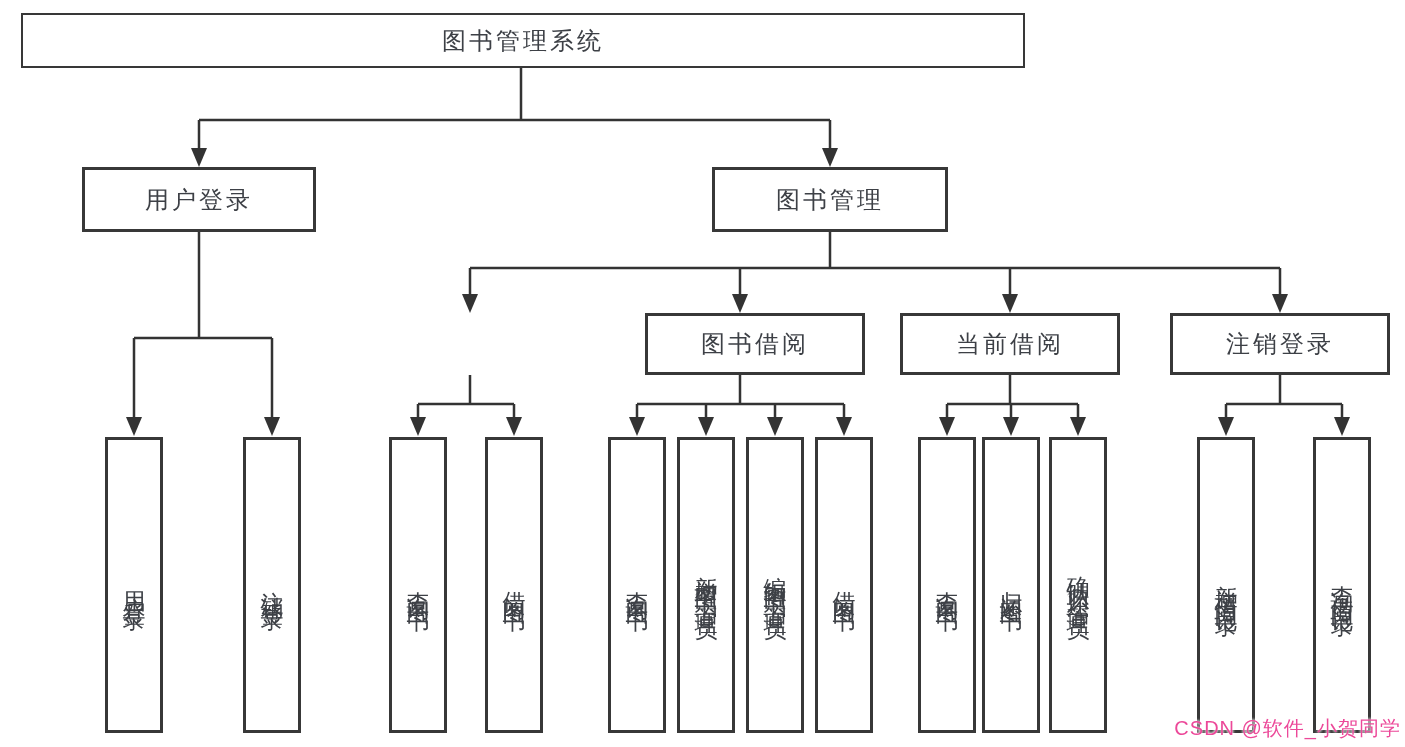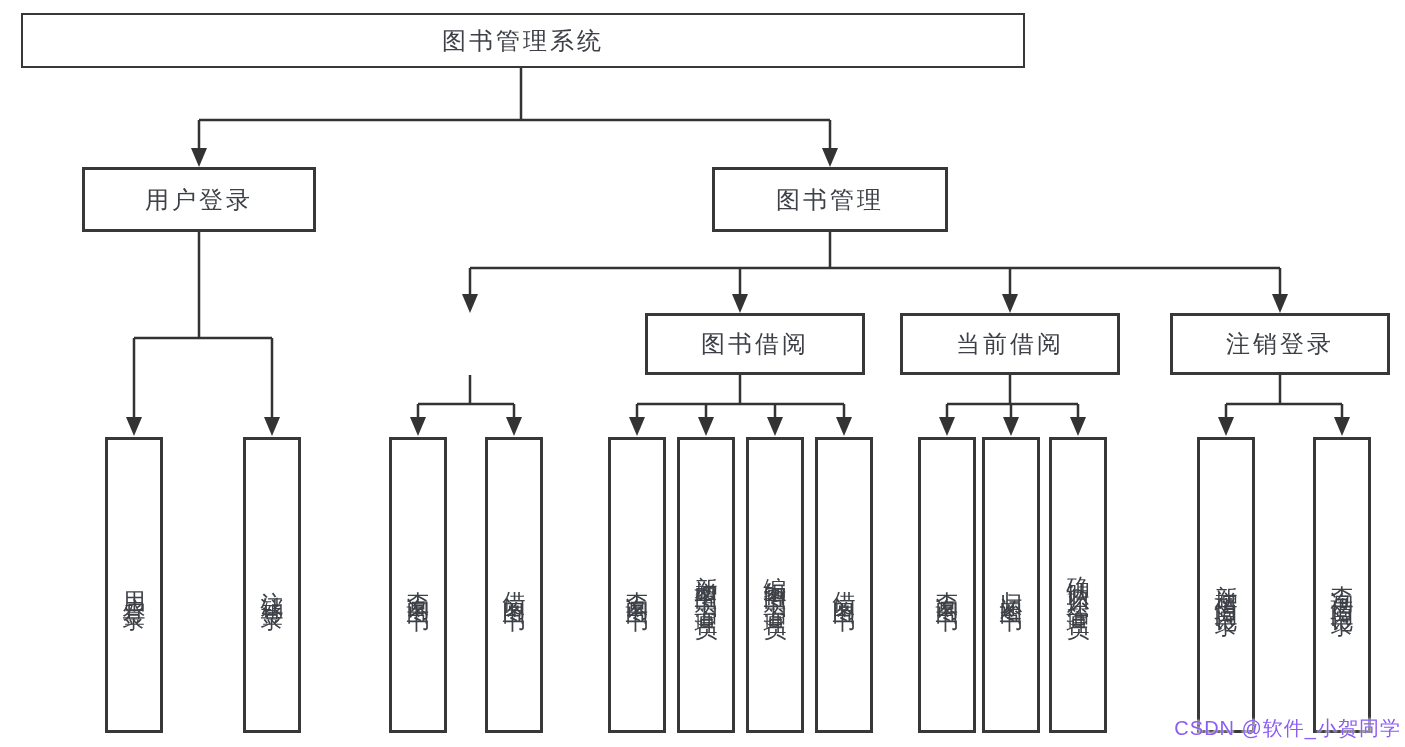--- a/index.html
+++ b/index.html
@@ -59,21 +59,21 @@
     line-height: 1;
     white-space: nowrap;
     color: #3d4046;
   }
   .watermark {
     position: absolute;
     right: 4px;
     bottom: 5px;
     font-size: 20px;
     letter-spacing: 1px;
-    color: #8b5cf6;
+    color: #ec4899;
     text-shadow: 0 0 3px #ffffff, 0 0 3px #ffffff;
     z-index: 10;
     white-space: nowrap;
   }
 </style>
 </head>
 <body>
 
 <div class="stage">
 

